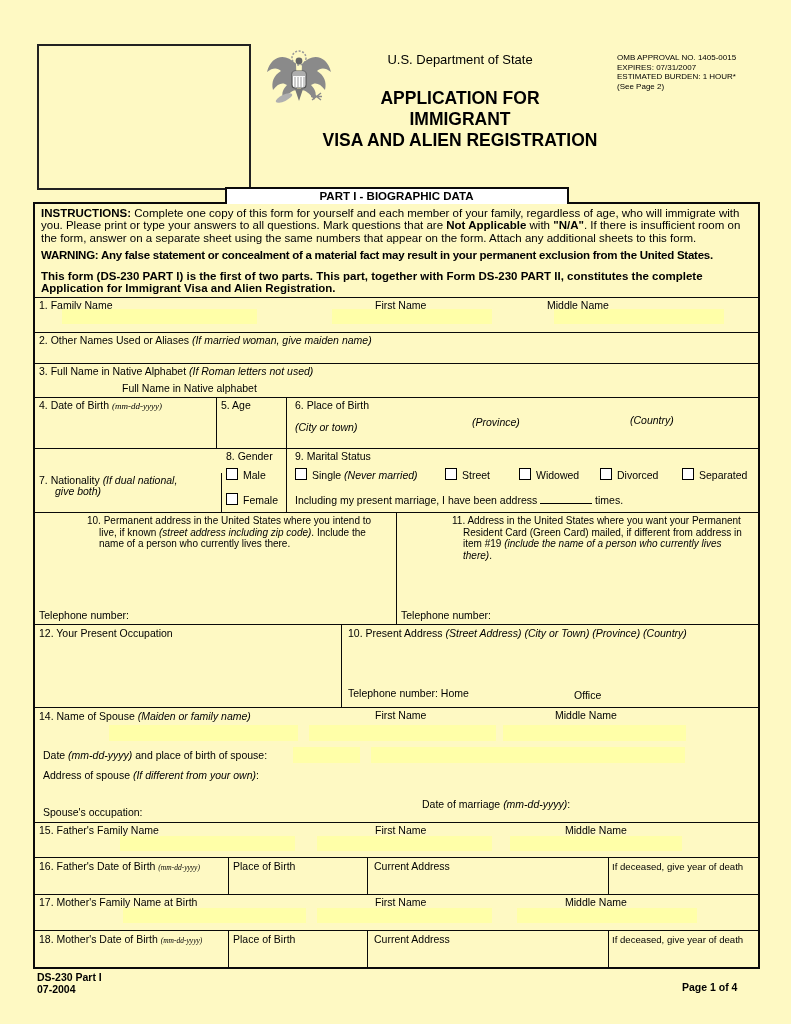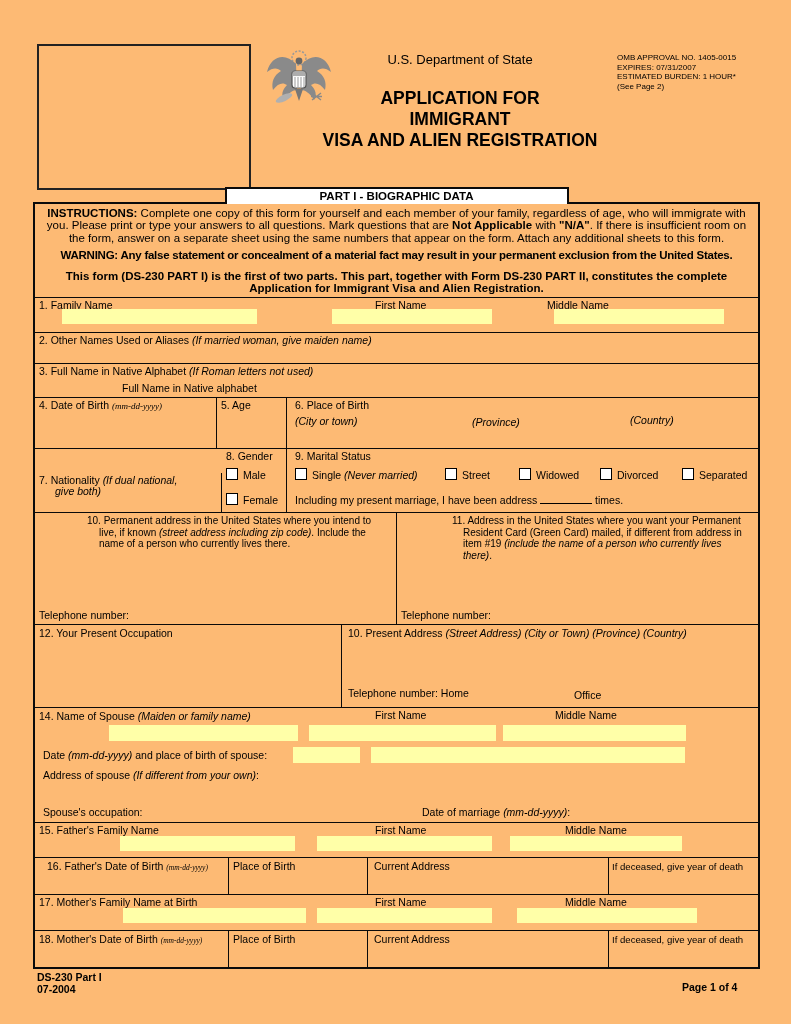--- a/index.html
+++ b/index.html
@@ -1,16 +1,16 @@
 <!DOCTYPE html>
 <html><head>
 <meta charset="utf-8">
 <style>
   html,body{margin:0;padding:0;background:#fff;}
-  .page{position:relative;width:791px;height:1024px;background:#fdba74;color:#000;
+  .page{position:relative;width:791px;height:1024px;background:#fef9c3;color:#000;
         font-family:"Liberation Sans",sans-serif;overflow:hidden;}
   .abs{position:absolute;}
   .lbl{font-size:10.5px;line-height:11.5px;white-space:nowrap;}
   .it{font-style:italic;}
   .b{font-weight:bold;}
   .serifit{font-family:"Liberation Serif",serif;font-style:italic;font-size:9px;}
   .tinyserif{font-family:"Liberation Serif",serif;font-style:italic;font-size:7.5px;}
   .yf{position:absolute;height:15px;}
   .cb{display:inline-block;width:10px;height:10px;border:1.6px solid #000;background:#fff;
       vertical-align:-1px;margin-right:5px;}
@@ -64,21 +64,21 @@
     <div>OMB APPROVAL NO. 1405-0015</div>
     <div>EXPIRES:  07/31/2007</div>
     <div>ESTIMATED BURDEN: 1 HOUR*</div>
     <div>(See Page 2)</div>
   </div>
 
   <div class="wrapper">
 
     <div class="part-title">PART I - BIOGRAPHIC DATA</div>
 
-    <div class="row first instr" style="height:93px;text-align:center;">
+    <div class="row first instr" style="height:93px;">
       <p><span class="b">INSTRUCTIONS:</span><span> Complete one copy of this form for yourself and each member of your family, regardless of age, who will immigrate with you.  Please print or type your answers to all questions.  Mark questions that are </span><span class="b">Not Applicable</span><span> with </span><span class="b">"N/A"</span><span>.  If there is insufficient room on the form, answer on a separate sheet using the same numbers that appear on the form.  Attach any additional sheets to this form.</span></p>
       <p class="warn">WARNING: Any false statement or concealment of a material fact may result in your permanent exclusion from the United States.</p>
       <p class="note">This form (DS-230 PART I) is the first of two parts.  This part, together with Form DS-230 PART II, constitutes the complete Application for Immigrant Visa and Alien Registration.</p>
     </div>
 
     <div class="row" style="height:35px;">
       <span class="abs lbl" style="left:4px;top:2px;">1. Family Name</span>
       <span class="abs lbl" style="left:340px;top:2px;">First Name</span>
       <span class="abs lbl" style="left:512px;top:2px;">Middle Name</span>
       <div class="yf" style="left:27px;top:11px;width:195px;background:#FFFFA8;"></div>
@@ -97,21 +97,21 @@
 
     <div class="row cols" style="height:51px;">
       <div class="col" style="flex:0 0 182px;">
         <span class="abs lbl" style="left:4px;top:2px;"><span>4. Date of Birth </span><span class="serifit">(mm-dd-yyyy)</span></span>
       </div>
       <div class="col" style="flex:0 0 70px;">
         <span class="abs lbl" style="left:4px;top:2px;">5. Age</span>
       </div>
       <div class="col last">
         <span class="abs lbl" style="left:8px;top:2px;">6. Place of Birth</span>
-        <span class="abs lbl it" style="left:8px;top:18px;">(City or town)</span>
+        <span class="abs lbl it" style="left:8px;top:24px;">(City or town)</span>
         <span class="abs lbl it" style="left:185px;top:19px;">(Province)</span>
         <span class="abs lbl it" style="left:343px;top:17px;">(Country)</span>
       </div>
     </div>
 
     <div class="row cols" style="height:64px;">
       <div class="col" style="flex:0 0 187px;margin-top:24px;">
         <span class="abs lbl" style="left:4px;top:2px;"><span>7. Nationality </span><span class="it">(If dual national,</span></span>
         <span class="abs lbl it" style="left:20px;top:13px;">give both)</span>
       </div>
@@ -158,35 +158,35 @@
       <span class="abs lbl" style="left:340px;top:2px;">First Name</span>
       <span class="abs lbl" style="left:520px;top:2px;">Middle Name</span>
       <div class="yf" style="left:74px;top:17px;width:189px;height:16px;background:#FFFFA8;"></div>
       <div class="yf" style="left:274px;top:17px;width:187px;height:16px;background:#FFFFA8;"></div>
       <div class="yf" style="left:468px;top:17px;width:183px;height:16px;background:#FFFFA8;"></div>
       <span class="abs lbl" style="left:8px;top:42px;"><span>Date </span><span class="it">(mm-dd-yyyy)</span><span> and place of birth of spouse:</span></span>
       <div class="yf" style="left:258px;top:39px;width:67px;height:16px;background:#FFFFA8;"></div>
       <div class="yf" style="left:336px;top:39px;width:314px;height:16px;background:#FFFFA8;"></div>
       <span class="abs lbl" style="left:8px;top:62px;"><span>Address of spouse </span><span class="it">(If different from your own)</span><span>:</span></span>
       <span class="abs lbl" style="left:8px;bottom:4px;">Spouse's occupation:</span>
-      <span class="abs lbl" style="left:387px;bottom:4px;"><span>Date of marriage </span><span class="it">(mm-dd-yyyy)</span><span>:</span></span>
+      <span class="abs lbl" style="left:387px;bottom:12px;"><span>Date of marriage </span><span class="it">(mm-dd-yyyy)</span><span>:</span></span>
     </div>
 
     <div class="row" style="height:35px;">
       <span class="abs lbl" style="left:4px;top:2px;">15. Father's Family Name</span>
       <span class="abs lbl" style="left:340px;top:2px;">First Name</span>
       <span class="abs lbl" style="left:530px;top:2px;">Middle Name</span>
       <div class="yf" style="left:85px;top:13px;width:175px;background:#FFFFA8;"></div>
       <div class="yf" style="left:282px;top:13px;width:175px;background:#FFFFA8;"></div>
       <div class="yf" style="left:475px;top:13px;width:172px;background:#FFFFA8;"></div>
     </div>
 
     <div class="row cols" style="height:37px;">
       <div class="col" style="flex:0 0 194px;">
-        <span class="abs lbl" style="left:12px;top:3px;"><span>16. Father's Date of Birth </span><span class="tinyserif">(mm-dd-yyyy)</span></span>
+        <span class="abs lbl" style="left:4px;top:3px;"><span>16. Father's Date of Birth </span><span class="tinyserif">(mm-dd-yyyy)</span></span>
       </div>
       <div class="col" style="flex:0 0 139px;">
         <span class="abs lbl" style="left:4px;top:3px;">Place of Birth</span>
       </div>
       <div class="col" style="flex:0 0 241px;">
         <span class="abs lbl" style="left:6px;top:3px;">Current Address</span>
       </div>
       <div class="col last">
         <span class="abs" style="left:3px;top:3px;font-size:9.6px;white-space:nowrap;">If deceased, give year of death</span>
       </div>

